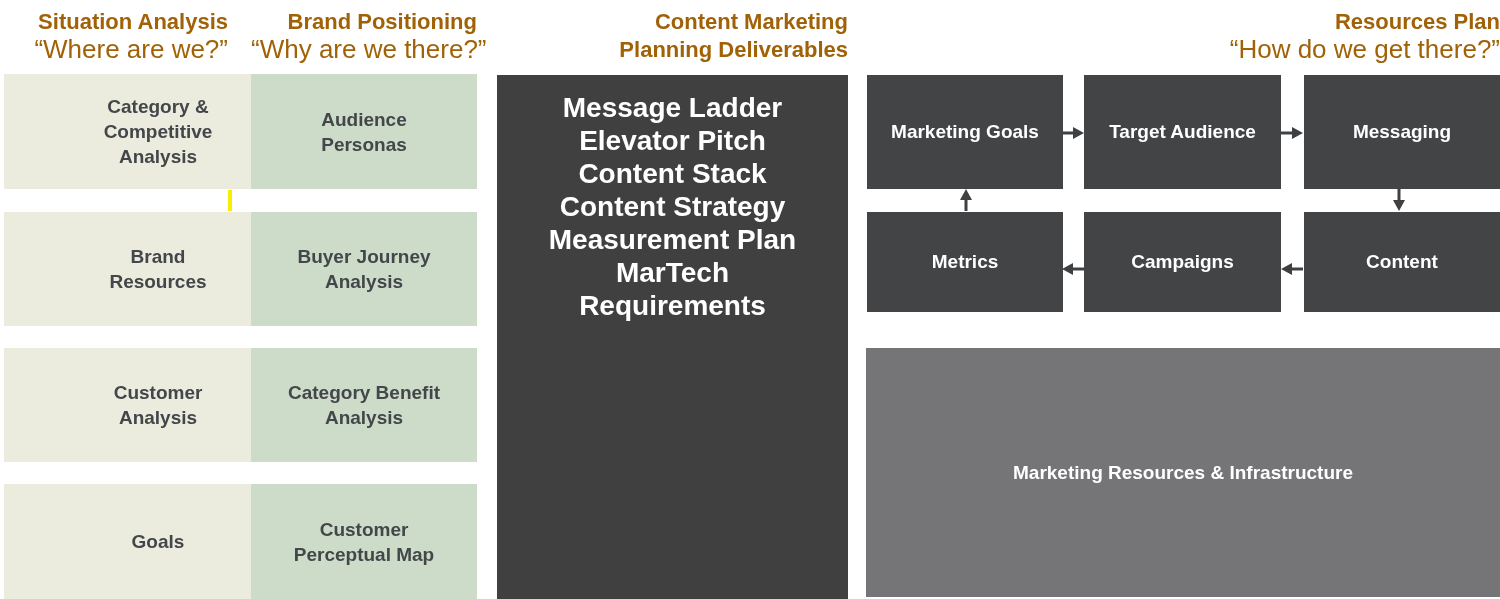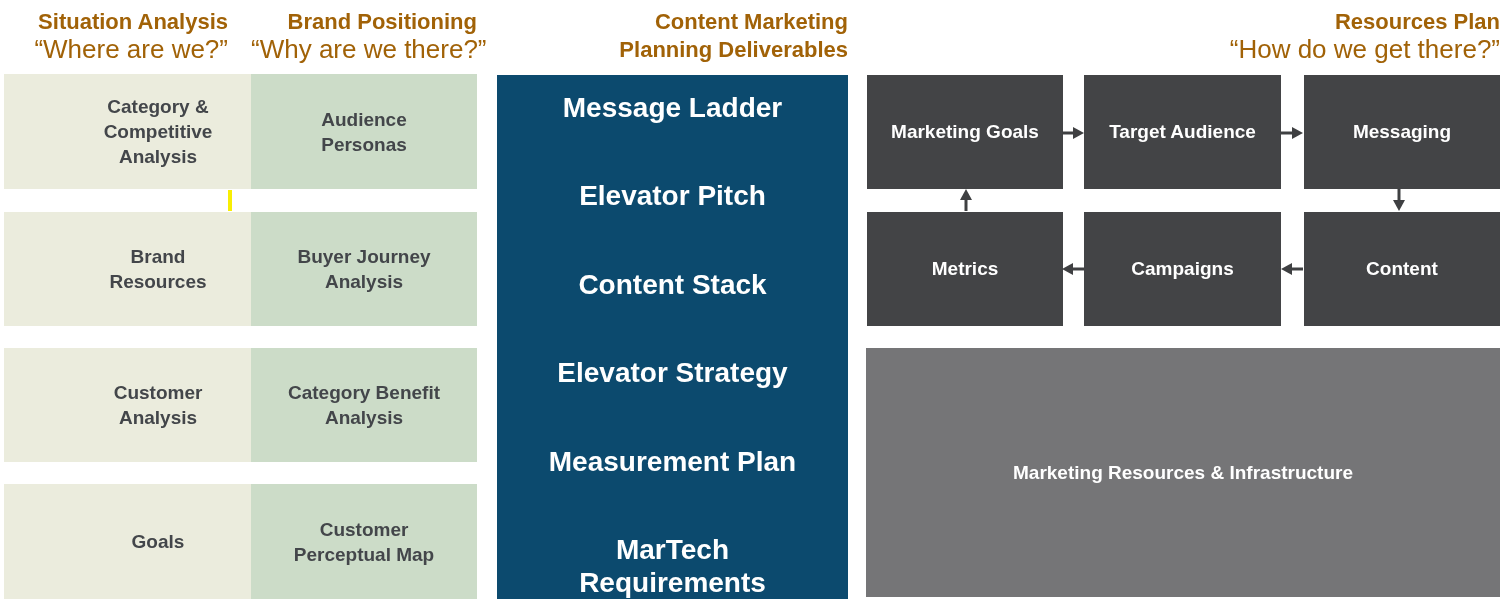--- a/index.html
+++ b/index.html
@@ -62,42 +62,42 @@
   .r3 { top: 348px; height: 114px; }
   .r4 { top: 484px; height: 115px; }
 
   
   .teal-panel {
     position: absolute;
     left: 497px;
     top: 75px;
     width: 351px;
     height: 524px;
-    background: #0c4a6e;
+    background: #404040;
     display: flex;
     flex-direction: column;
-    justify-content: space-between;
+    justify-content: flex-start;
     padding-top: 16px;
     box-sizing: border-box;
   }
   .deliverable {
     color: #ffffff;
     font-weight: bold;
     font-size: 28px;
     line-height: 33px;
     text-align: center;
     white-space: pre-line;
   }
 
   
   .d1 { left: 867px;  width: 196px; }
   .d2 { left: 1084px; width: 197px; }
   .d3 { left: 1304px; width: 196px; }
   .rm1 { top: 75px;  height: 114px; }
-  .rm2 { top: 212px; height: 114px; text-align: right; }
+  .rm2 { top: 212px; height: 100px; text-align: right; }
 
   .foundation {
     left: 866px;
     top: 348px;
     width: 634px;
     height: 249px;
     background: #757577;
     color: #ffffff;
     font-size: 19px;
   }
@@ -158,21 +158,21 @@
 Analysis</div>
   <div class="box green c2 r3">Category Benefit
 Analysis</div>
   <div class="box green c2 r4">Customer
 Perceptual Map</div>
 
   <div class="teal-panel">
     <div class="deliverable">Message Ladder</div>
     <div class="deliverable">Elevator Pitch</div>
     <div class="deliverable">Content Stack</div>
-    <div class="deliverable">Elevator Strategy</div>
+    <div class="deliverable">Content Strategy</div>
     <div class="deliverable">Measurement Plan</div>
     <div class="deliverable">MarTech
 Requirements</div>
   </div>
 
   <div class="box dark d1 rm1">Marketing Goals</div>
   <div class="box dark d2 rm1">Target Audience</div>
   <div class="box dark d3 rm1">Messaging</div>
   <div class="box dark d1 rm2">Metrics</div>
   <div class="box dark d2 rm2">Campaigns</div>

